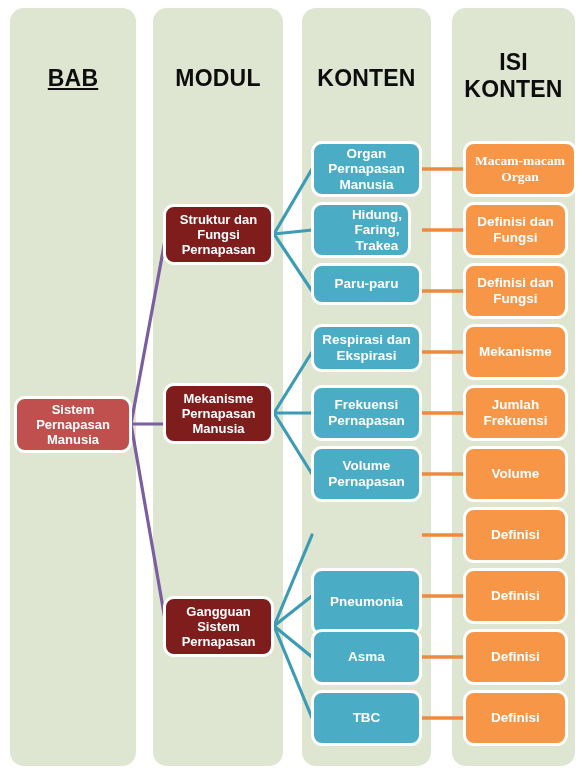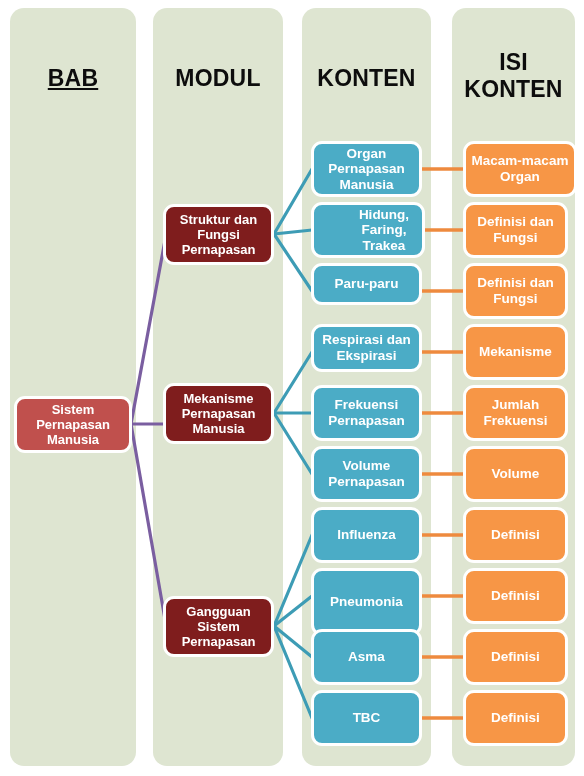--- a/index.html
+++ b/index.html
@@ -165,21 +165,21 @@
     </div>
   </div>
 
   <div class="node node-konten" style="left:311px; top:141px; width:111px; height:56px;">
     <div>
       <span>Organ</span>
       <span>Pernapasan</span>
       <span>Manusia</span>
     </div>
   </div>
-  <div class="node node-konten" style="left:311px; top:202px; width:114px; height:56px;padding-left:36px;">
+  <div class="node node-konten" style="left:311px; top:202px; width:100px; height:56px;padding-left:36px;">
     <div>
       <span>Hidung, Faring,</span>
       <span>Trakea</span>
     </div>
   </div>
   <div class="node node-konten" style="left:311px; top:263px; width:111px; height:42px;">
     <div>
       <span>Paru-paru</span>
     </div>
   </div>
@@ -194,42 +194,37 @@
       <span>Frekuensi</span>
       <span>Pernapasan</span>
     </div>
   </div>
   <div class="node node-konten" style="left:311px; top:446px; width:111px; height:56px;">
     <div>
       <span>Volume</span>
       <span>Pernapasan</span>
     </div>
   </div>
-  <div class="node node-konten" style="left:311px; top:507px; width:111px; height:56px;">
-    <div>
-      <span>Influenza</span>
-    </div>
-  </div>
   <div class="node node-konten" style="left:311px; top:568px; width:111px; height:68px;">
     <div>
       <span>Pneumonia</span>
     </div>
   </div>
   <div class="node node-konten" style="left:311px; top:629px; width:111px; height:56px;">
     <div>
       <span>Asma</span>
     </div>
   </div>
   <div class="node node-konten" style="left:311px; top:690px; width:111px; height:56px;">
     <div>
       <span>TBC</span>
     </div>
   </div>
 
-  <div class="node node-isi" style="left:463px; top:141px; width:114px; height:56px;">
+  <div class="node node-isi" style="left:463px; top:141px; width:114px; height:56px;font-family:Liberation Serif, serif;">
     <div>
       <span>Macam-macam</span>
       <span>Organ</span>
     </div>
   </div>
   <div class="node node-isi" style="left:463px; top:202px; width:105px; height:56px;">
     <div>
       <span>Definisi dan</span>
       <span>Fungsi</span>
     </div>

